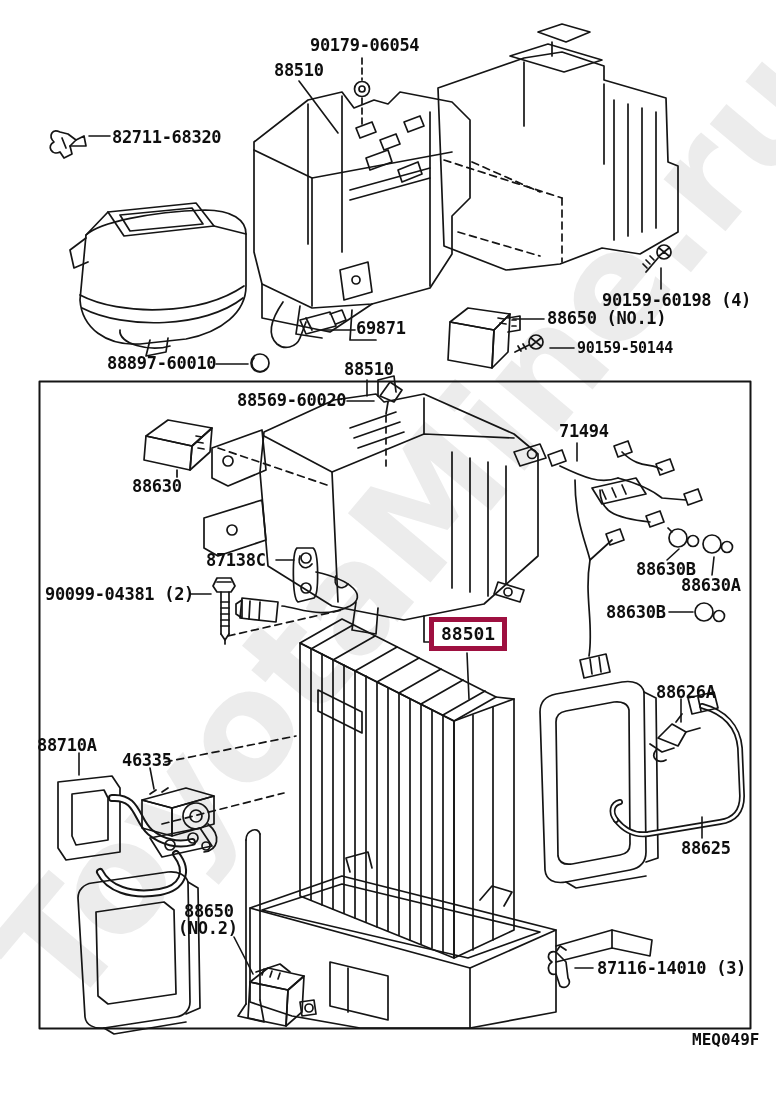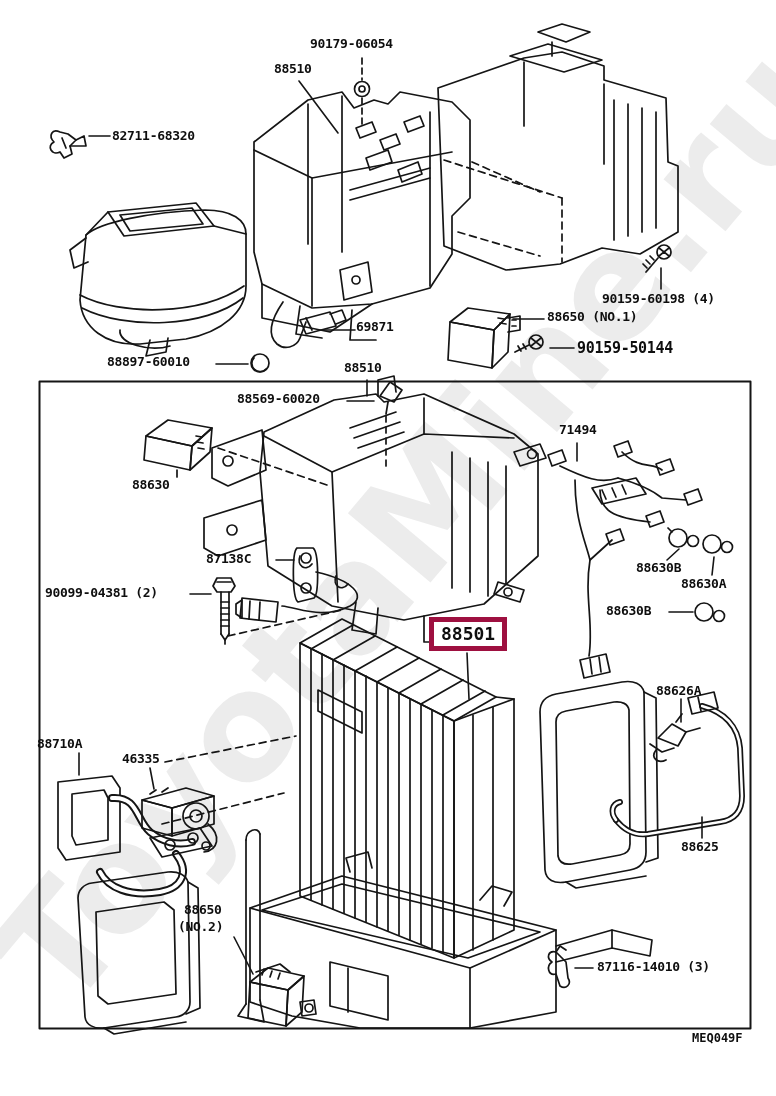--- a/index.html
+++ b/index.html
@@ -3,24 +3,24 @@
 <meta charset="utf-8">
 <style>
   html,body{margin:0;padding:0;background:#fff;}
   .stage{position:relative;width:776px;height:1096px;background:#ffffff;overflow:hidden;
          font-family:"DejaVu Sans Mono","Liberation Mono",monospace;}
   .watermark{position:absolute;left:-172px;top:468px;width:1120px;z-index:0;
              text-align:center;font-family:"DejaVu Sans",sans-serif;font-weight:bold;
              font-size:148px;color:rgba(40,40,40,0.09);white-space:nowrap;
              transform:rotate(-50deg);pointer-events:none;}
   svg.art{position:absolute;left:0;top:0;z-index:1;}
-  .lbl{position:absolute;z-index:2;font-weight:bold;font-size:13px;line-height:1.05;
+  .lbl{position:absolute;z-index:2;font-weight:bold;font-size:17px;line-height:1.05;
        color:#0e0e0e;white-space:nowrap;letter-spacing:-0.3px;}
   .lbl.sm{font-size:15px;}
-  .lbl.code{font-size:12px;letter-spacing:0;}
+  .lbl.code{font-size:16px;letter-spacing:0;}
   .hl-box{position:absolute;left:429px;top:617px;z-index:3;background:#ffffff;
           border:5px solid #9e1040;padding:1px 7px 2px 7px;
           font-weight:bold;font-size:18px;color:#0e0e0e;}
 </style>
 </head>
 <body>
 
 <div class="stage">
 
   <div class="watermark">ToyotaMine.ru</div>

